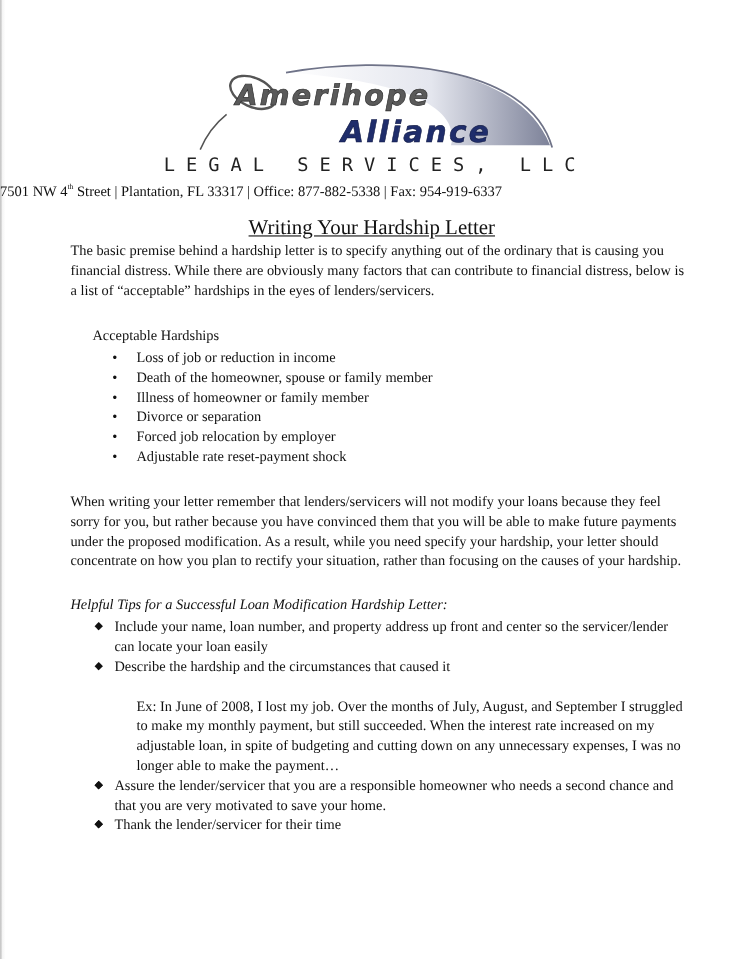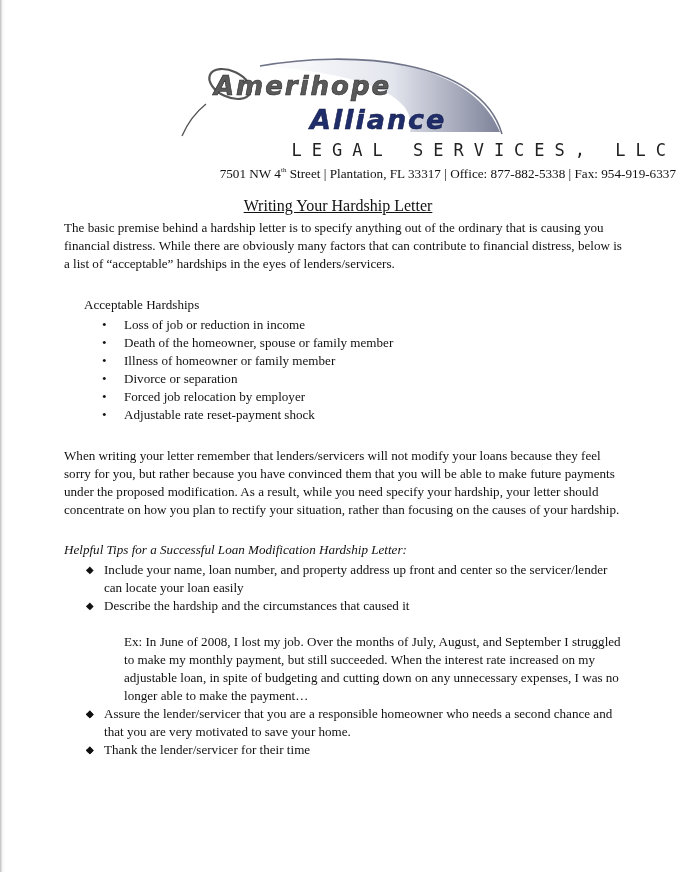--- a/index.html
+++ b/index.html
@@ -1,22 +1,22 @@
 <!DOCTYPE html>
 <html><head>
   <meta charset="utf-8">
   <style>
     html, body { margin: 0; padding: 0; background: #ffffff; }
     body { width: 676px; height: 872px; position: relative; overflow: hidden; font-family: "Liberation Serif", "DejaVu Serif", serif; color: #111; }
     .page-edge { position: absolute; left: 0; top: 0; width: 5px; height: 872px; background: linear-gradient(to right, #c9c9c9 0, #c9c9c9 1px, #f4f4f4 2px, #fff 5px); }
     .logo { position: absolute; left: 180px; top: 52px; width: 330px; height: 90px; }
-    .legal { position: absolute; left: 0; top: 140px; width: 676px; text-align: right; font-family: "DejaVu Sans Mono", "Liberation Mono", monospace; font-size: 17px; letter-spacing: 10px; color: #222; padding-left: 6px; box-sizing: border-box; }
-    .address { position: absolute; left: 0; top: 166px; width: 676px; text-align: right; font-size: 13.2px; color: #111; }
+    .legal { position: absolute; left: 0; top: 140px; width: 676px; text-align: center; font-family: "DejaVu Sans Mono", "Liberation Mono", monospace; font-size: 17px; letter-spacing: 10px; color: #222; padding-left: 6px; box-sizing: border-box; }
+    .address { position: absolute; left: 0; top: 166px; width: 676px; text-align: left; font-size: 13.2px; color: #111; }
     .address sup { font-size: 7px; vertical-align: 6px; }
-    .title { position: absolute; left: 0; top: 197px; width: 676px; text-align: center; font-size: 16px; text-decoration: underline; }
+    .title { position: absolute; left: 0; top: 197px; width: 676px; text-align: center; font-size: 19px; text-decoration: underline; }
     .content { position: absolute; left: 64px; top: 219px; width: 560px; font-size: 13.1px; line-height: 18px; }
     p { margin: 0; }
     .p1 { margin-top: 0; }
     .section-heading { margin-top: 23px; margin-left: 20px; }
     ul.hardships { list-style: none; margin: 2px 0 0 0; padding: 0; }
     ul.hardships li { position: relative; padding-left: 60px; }
     ul.hardships li .bullet { position: absolute; left: 38px; top: 0; }
     .p2 { margin-top: 23px; }
     .tips-heading { margin-top: 22px; font-style: italic; }
     ul.tips { list-style: none; margin: 2px 0 0 0; padding: 0; }

